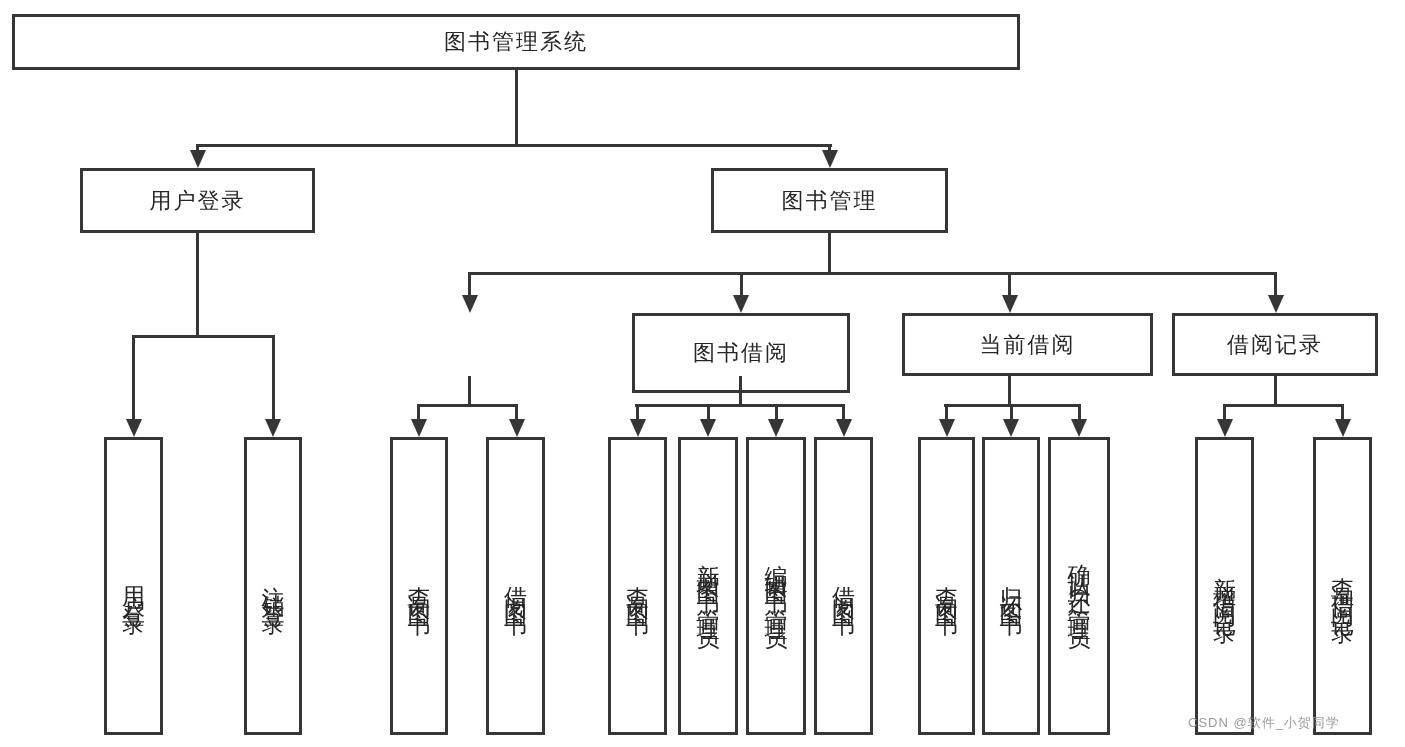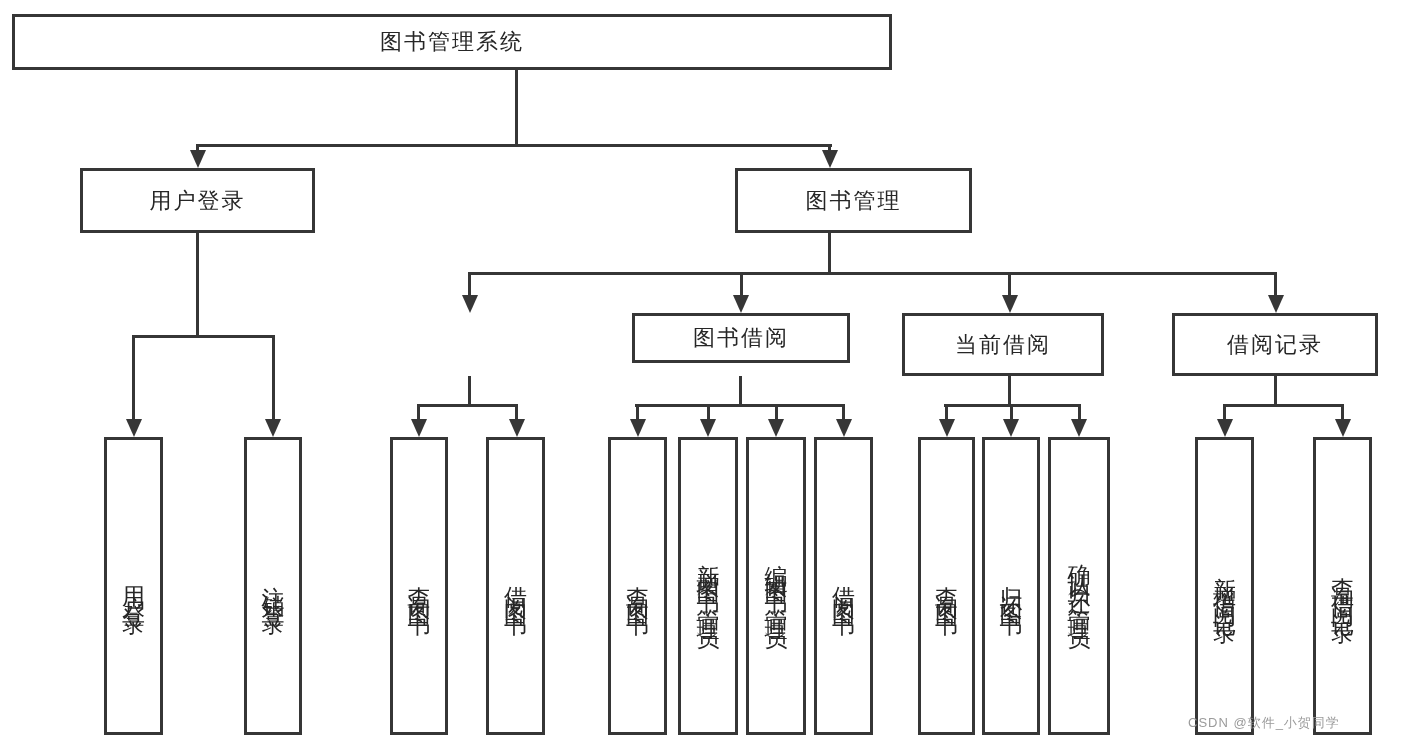--- a/index.html
+++ b/index.html
@@ -53,35 +53,35 @@
     letter-spacing: 1px;
     color: var(--wm, #9b9b9b);
     white-space: nowrap;
   }
 </style>
 </head>
 <body>
 
 <div class="canvas">
 
-  <div class="node" style="left:12px; top:14px; width:880px; height:56px;">
+  <div class="node" style="left:12px; top:14px; width:1008px; height:56px;">
     <span class="h-label">图书管理系统</span>
   </div>
 
   <div class="line" style="left:515px; top:70px; width:3px; height:75px;"></div>
   <div class="line" style="left:196px; top:144px; width:636px; height:3px;"></div>
   <div class="line" style="left:196px; top:144px; width:3px; height:8px;"></div>
   <div class="arrowhead" style="left:190px; top:150px;"></div>
   <div class="line" style="left:828px; top:144px; width:3px; height:8px;"></div>
   <div class="arrowhead" style="left:822px; top:150px;"></div>
 
   <div class="node" style="left:80px; top:168px; width:235px; height:65px;">
     <span class="h-label">用户登录</span>
   </div>
-  <div class="node" style="left:711px; top:168px; width:237px; height:65px;margin-left:24px;">
+  <div class="node" style="left:711px; top:168px; width:237px; height:65px;">
     <span class="h-label">图书管理</span>
   </div>
 
   <div class="line" style="left:196px; top:233px; width:3px; height:103px;"></div>
   <div class="line" style="left:132px; top:335px; width:143px; height:3px;"></div>
   <div class="line" style="left:132px; top:335px; width:3px; height:85px;"></div>
   <div class="arrowhead" style="left:126px; top:419px;"></div>
   <div class="line" style="left:272px; top:335px; width:3px; height:85px;"></div>
   <div class="arrowhead" style="left:265px; top:419px;"></div>
 
@@ -89,24 +89,24 @@
   <div class="line" style="left:468px; top:272px; width:809px; height:3px;"></div>
   <div class="line" style="left:468px; top:272px; width:3px; height:25px;"></div>
   <div class="arrowhead" style="left:462px; top:295px;"></div>
   <div class="line" style="left:740px; top:272px; width:3px; height:25px;"></div>
   <div class="arrowhead" style="left:733px; top:295px;"></div>
   <div class="line" style="left:1008px; top:272px; width:3px; height:25px;"></div>
   <div class="arrowhead" style="left:1002px; top:295px;"></div>
   <div class="line" style="left:1274px; top:272px; width:3px; height:25px;"></div>
   <div class="arrowhead" style="left:1268px; top:295px;"></div>
 
-  <div class="node" style="left:632px; top:313px; width:218px; height:50px;">
+  <div class="node" style="left:632px; top:313px; width:218px; height:80px;">
     <span class="h-label">图书借阅</span>
   </div>
-  <div class="node" style="left:902px; top:313px; width:202px; height:63px;">
+  <div class="node" style="left:902px; top:313px; width:251px; height:63px;">
     <span class="h-label">当前借阅</span>
   </div>
   <div class="node" style="left:1172px; top:313px; width:206px; height:63px;">
     <span class="h-label">借阅记录</span>
   </div>
 
   <div class="line" style="left:468px; top:376px; width:3px; height:30px;"></div>
   <div class="line" style="left:417px; top:404px; width:101px; height:3px;"></div>
   <div class="line" style="left:417px; top:404px; width:3px; height:17px;"></div>
   <div class="arrowhead" style="left:411px; top:419px;"></div>

